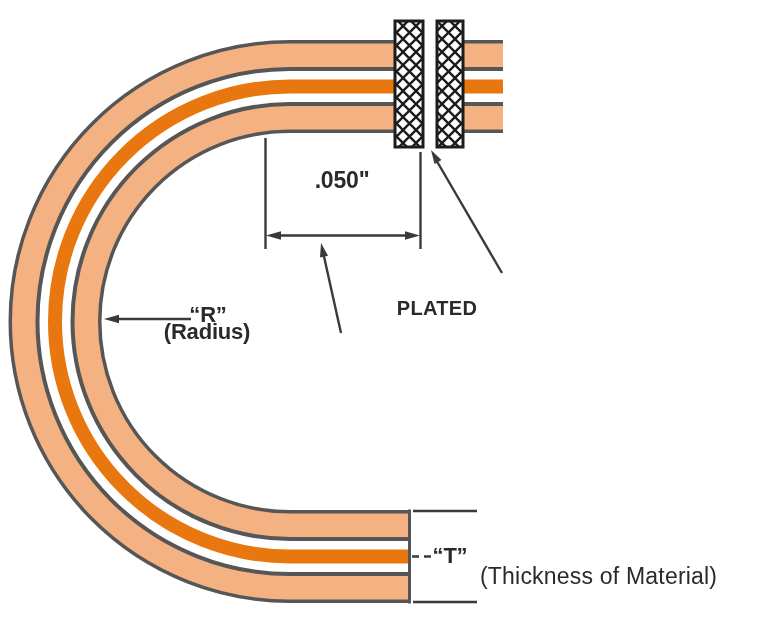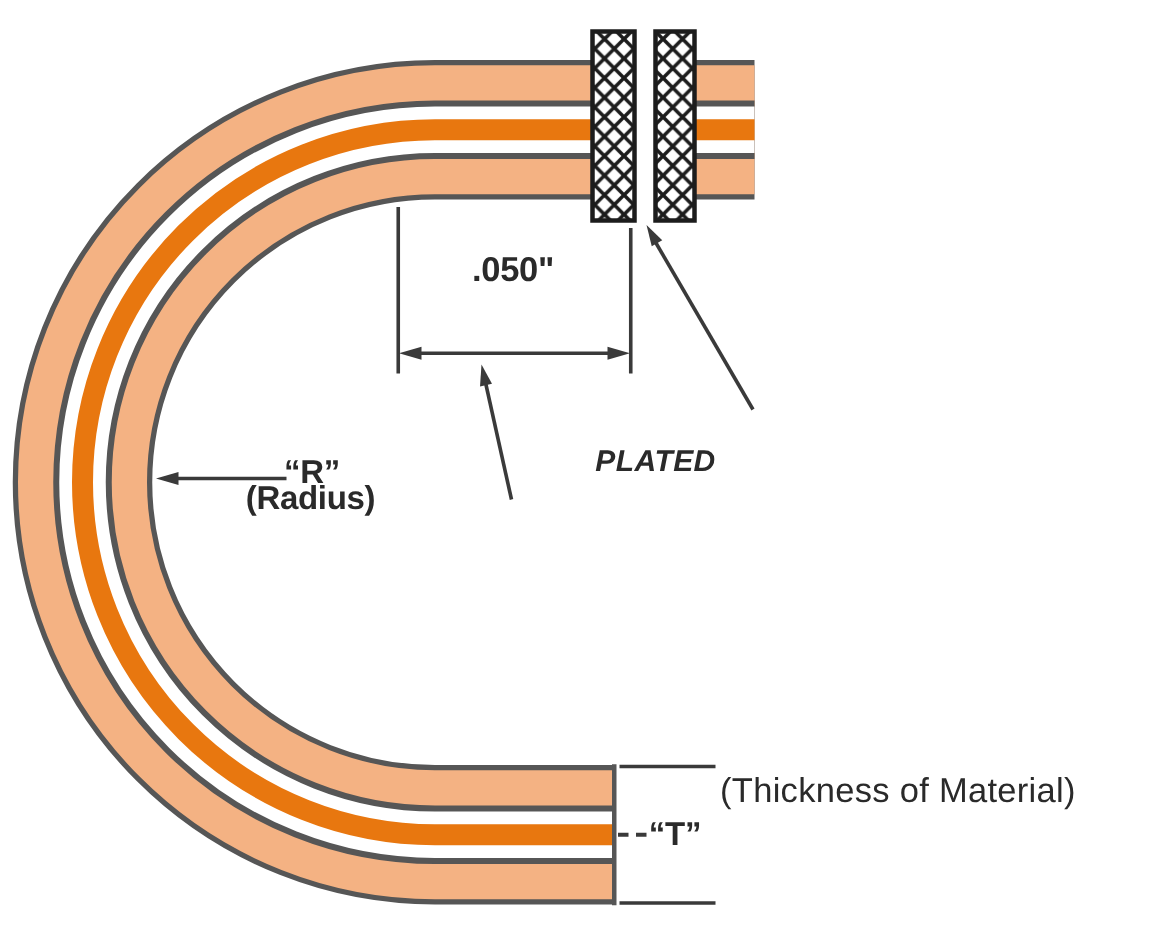--- a/index.html
+++ b/index.html
@@ -24,21 +24,21 @@
     position: absolute;
     transform: translate(-50%, -50%);
     white-space: nowrap;
     color: #2a2a2a;
     font-weight: bold;
     font-size: 22px;
     letter-spacing: -0.2px;
     line-height: 1;
   }
   .lbl.dim { font-size: 23px; }
-  .lbl.small { font-size: 20px; letter-spacing: 0.3px; font-style: italic; }
+  .lbl.small { font-size: 20px; letter-spacing: 0.3px; }
   .lbl.left-anchor {
     transform: translate(0, -50%);
     font-weight: normal;
     font-size: 23px;
     letter-spacing: 0.2px;
   }
 </style>
 </head>
 <body>
 
@@ -102,15 +102,15 @@
 
   <div class="lbl small" style="left:437px; top:308px;">PLATED</div>
 
 
   <div class="lbl" style="left:208px; top:315px;">“R”</div>
 
   <div class="lbl" style="left:207px; top:332px;">(Radius)</div>
 
   <div class="lbl" style="left:450px; top:556px;">“T”</div>
 
-  <div class="lbl left-anchor" style="left:480px; top:527px;">(Thickness of Material)</div>
+  <div class="lbl left-anchor" style="left:480px; top:576px;">(Thickness of Material)</div>
 
 </div>
 
 </body></html>

